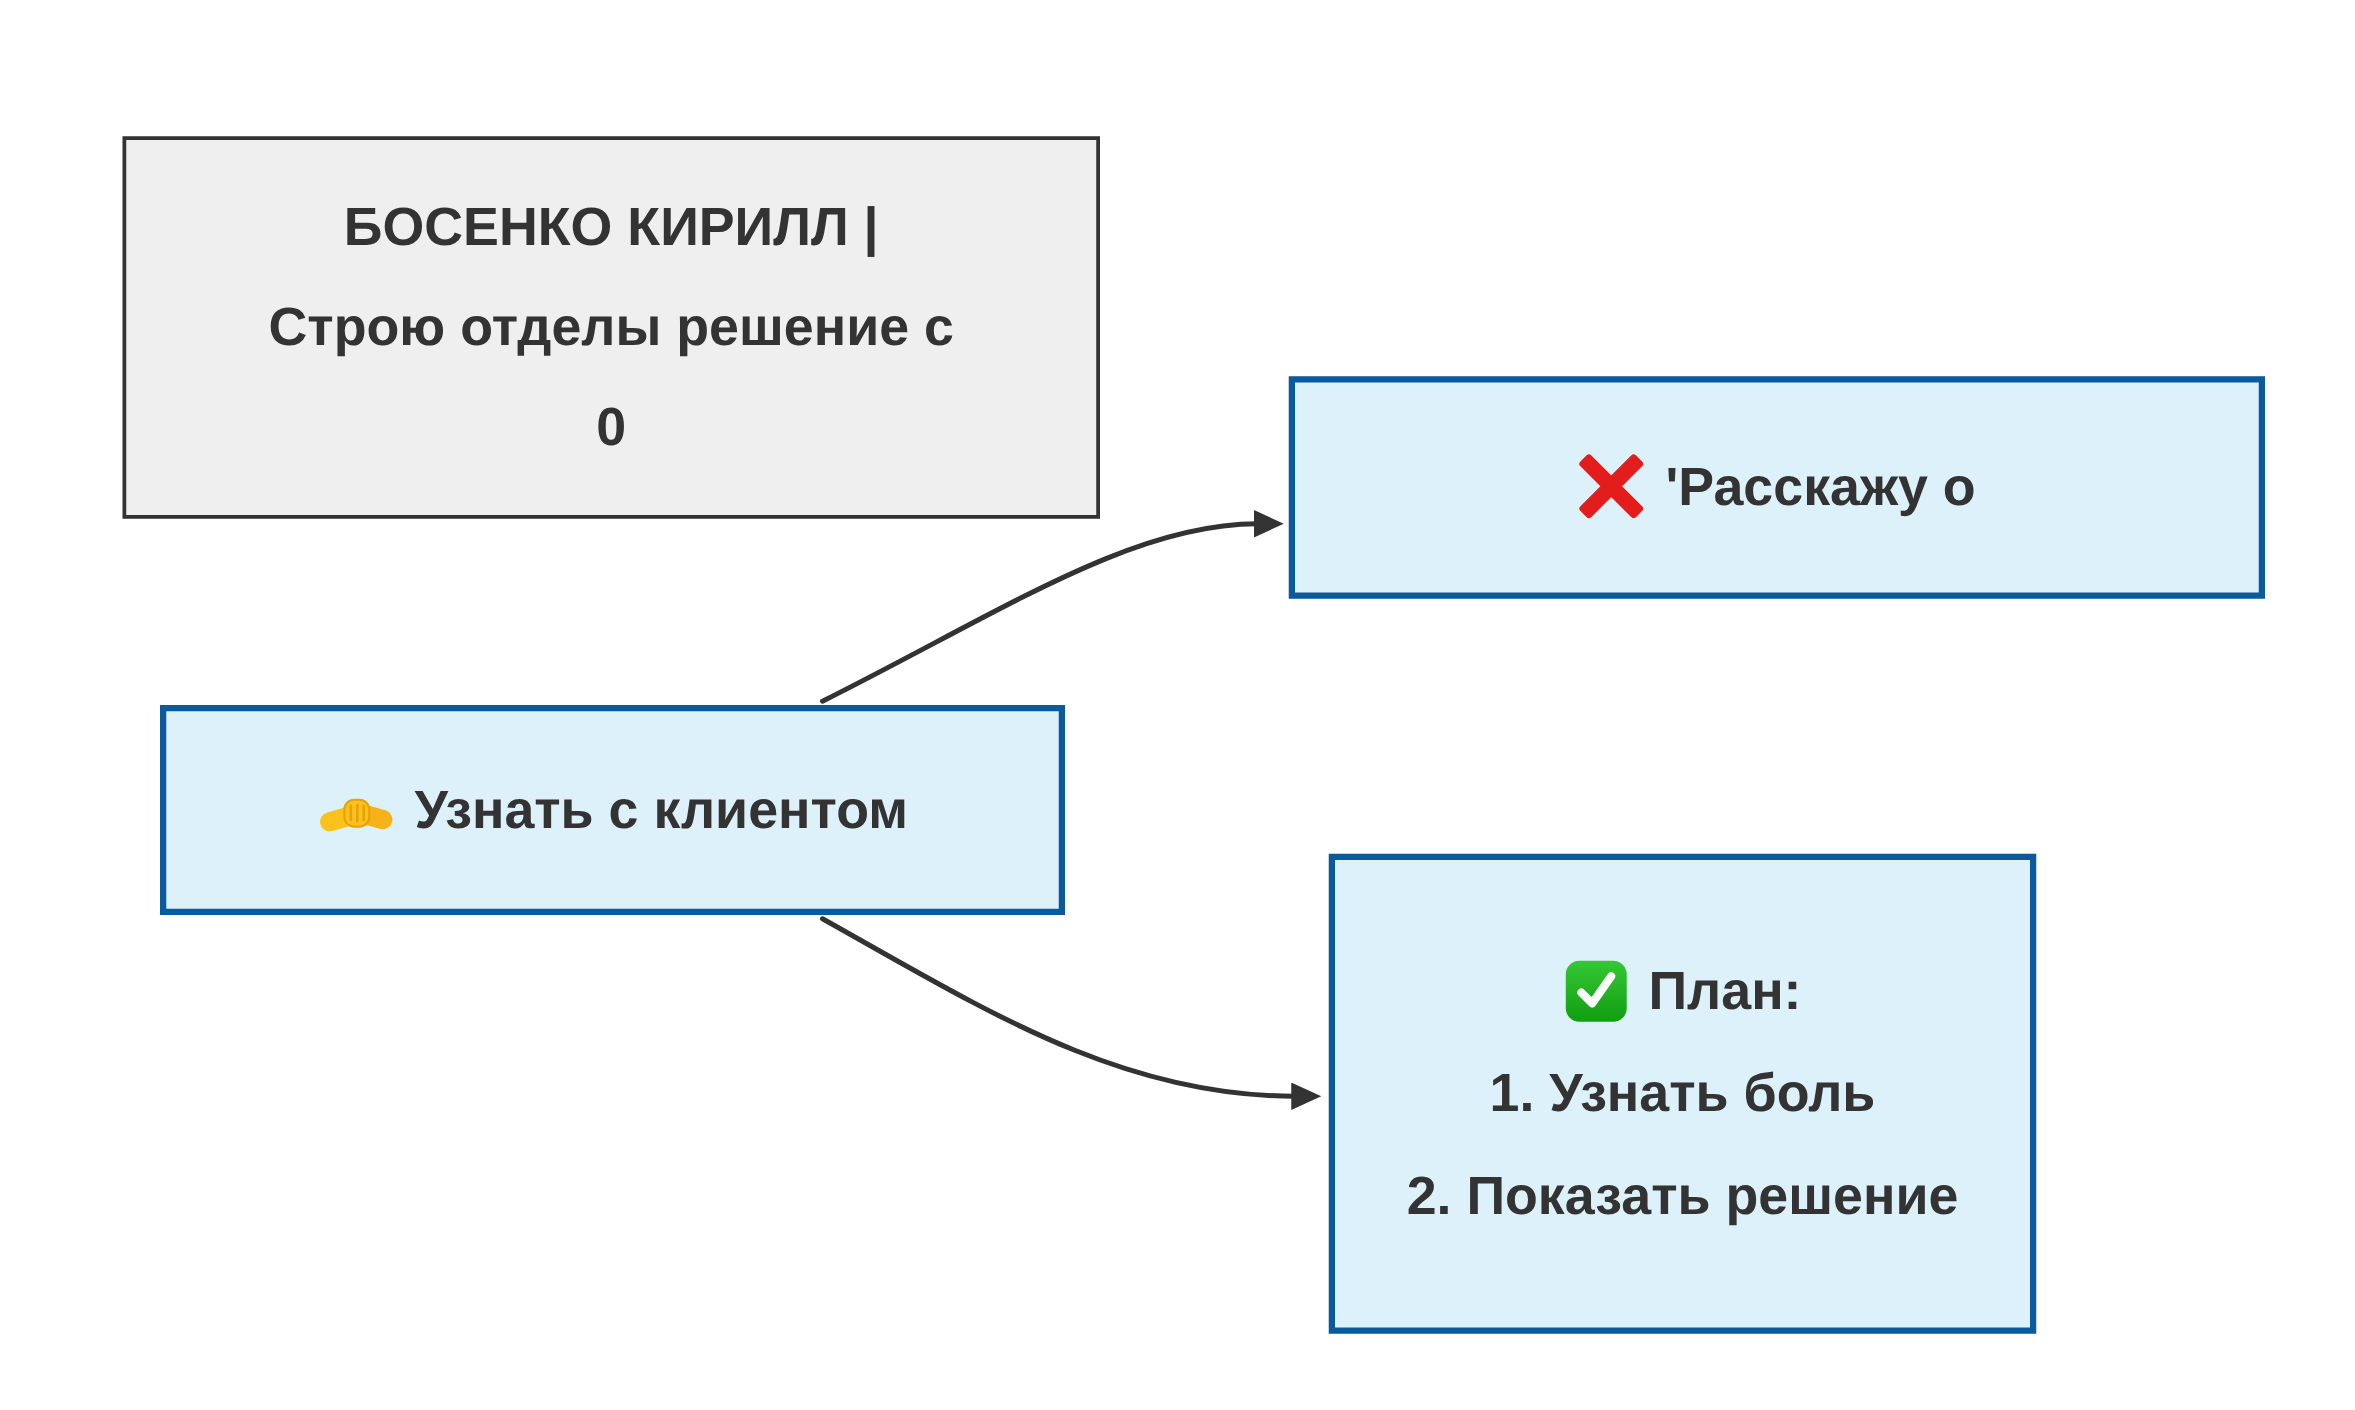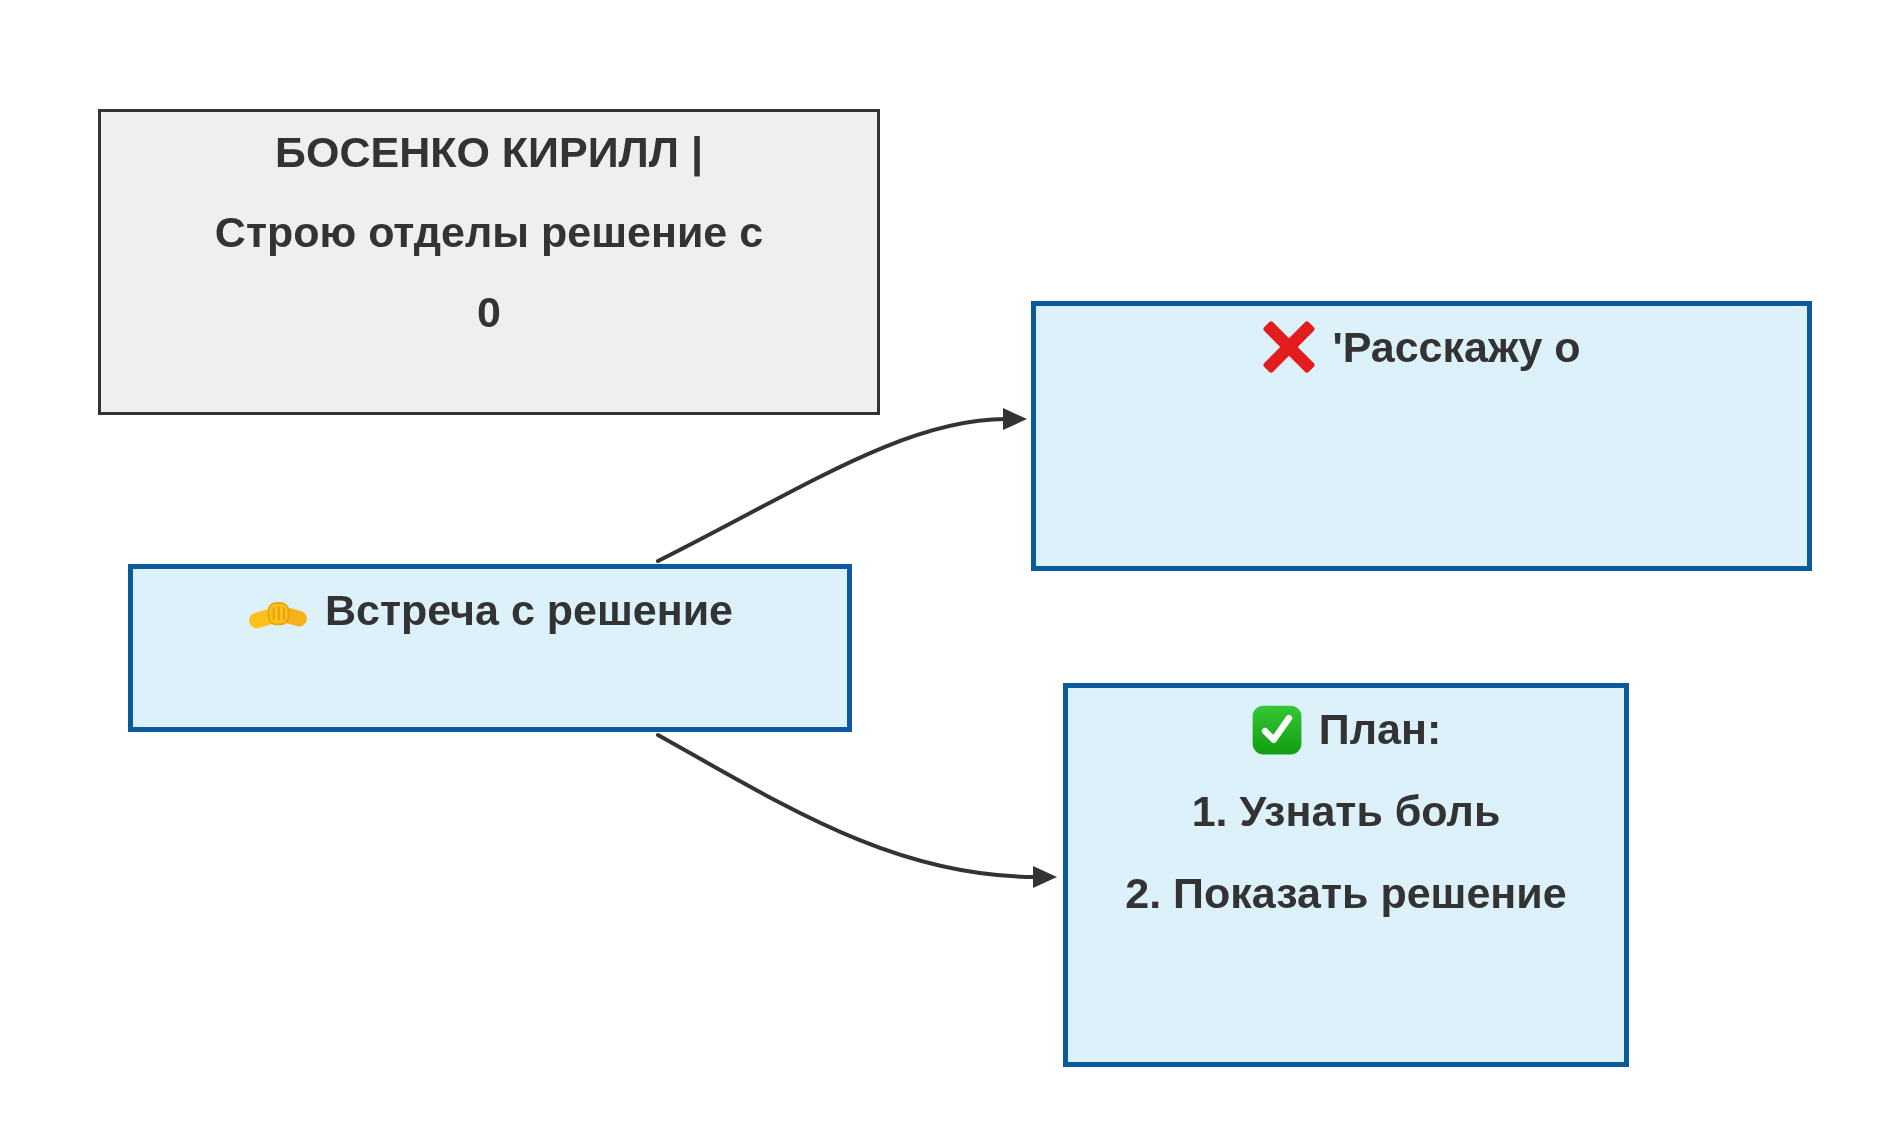--- a/index.html
+++ b/index.html
@@ -29,20 +29,21 @@
     fill: none;
     stroke: #333333;
     stroke-width: 4;
     stroke-linecap: round;
   }
   .node {
     position: absolute;
     box-sizing: border-box;
     display: flex;
     flex-direction: column;
+    justify-content: center;
     align-items: center;
     text-align: center;
     font-size: 43px;
   }
   .node-gray {
     background: #efefef;
     border: 3px solid #333333;
     line-height: 80px;
   }
   .node-blue {
@@ -84,25 +85,25 @@
 
   <div class="node node-blue" style="left:128px; top:564px; width:724px; height:168px;">
     <div class="line">
       <span class="icon">
         <svg width="62" height="46" viewBox="0 0 72 52">
           <rect x="2" y="22" width="36" height="18" rx="9" fill="#FCC21B" transform="rotate(-16 20 31)"></rect>
           <rect x="34" y="20" width="36" height="18" rx="9" fill="#F7B219" transform="rotate(16 52 29)"></rect>
           <rect x="25" y="13" width="23" height="25" rx="9" fill="#FCC21B" stroke="#E8A30C" stroke-width="2"></rect>
           <path d="M31 19 v13 M37 18 v15 M43 19 v13" stroke="#E8A30C" stroke-width="2.5" stroke-linecap="round" fill="none"></path>
         </svg>
-      </span><span>Встреча с решение</span>
+      </span><span>Узнать с клиентом</span>
     </div>
   </div>
 
-  <div class="node node-blue" style="left:1031px; top:301px; width:781px; height:270px;">
+  <div class="node node-blue" style="left:1031px; top:301px; width:781px; height:178px;">
     <div class="line">
       <span class="icon">
         <svg width="54" height="54" viewBox="0 0 48 48">
           <g transform="rotate(45 24 24)">
             <rect x="18.5" y="-4" width="11" height="56" rx="2.5" fill="#e31c1c"></rect>
           </g>
           <g transform="rotate(-45 24 24)">
             <rect x="18.5" y="-4" width="11" height="56" rx="2.5" fill="#e31c1c"></rect>
           </g>
         </svg>

